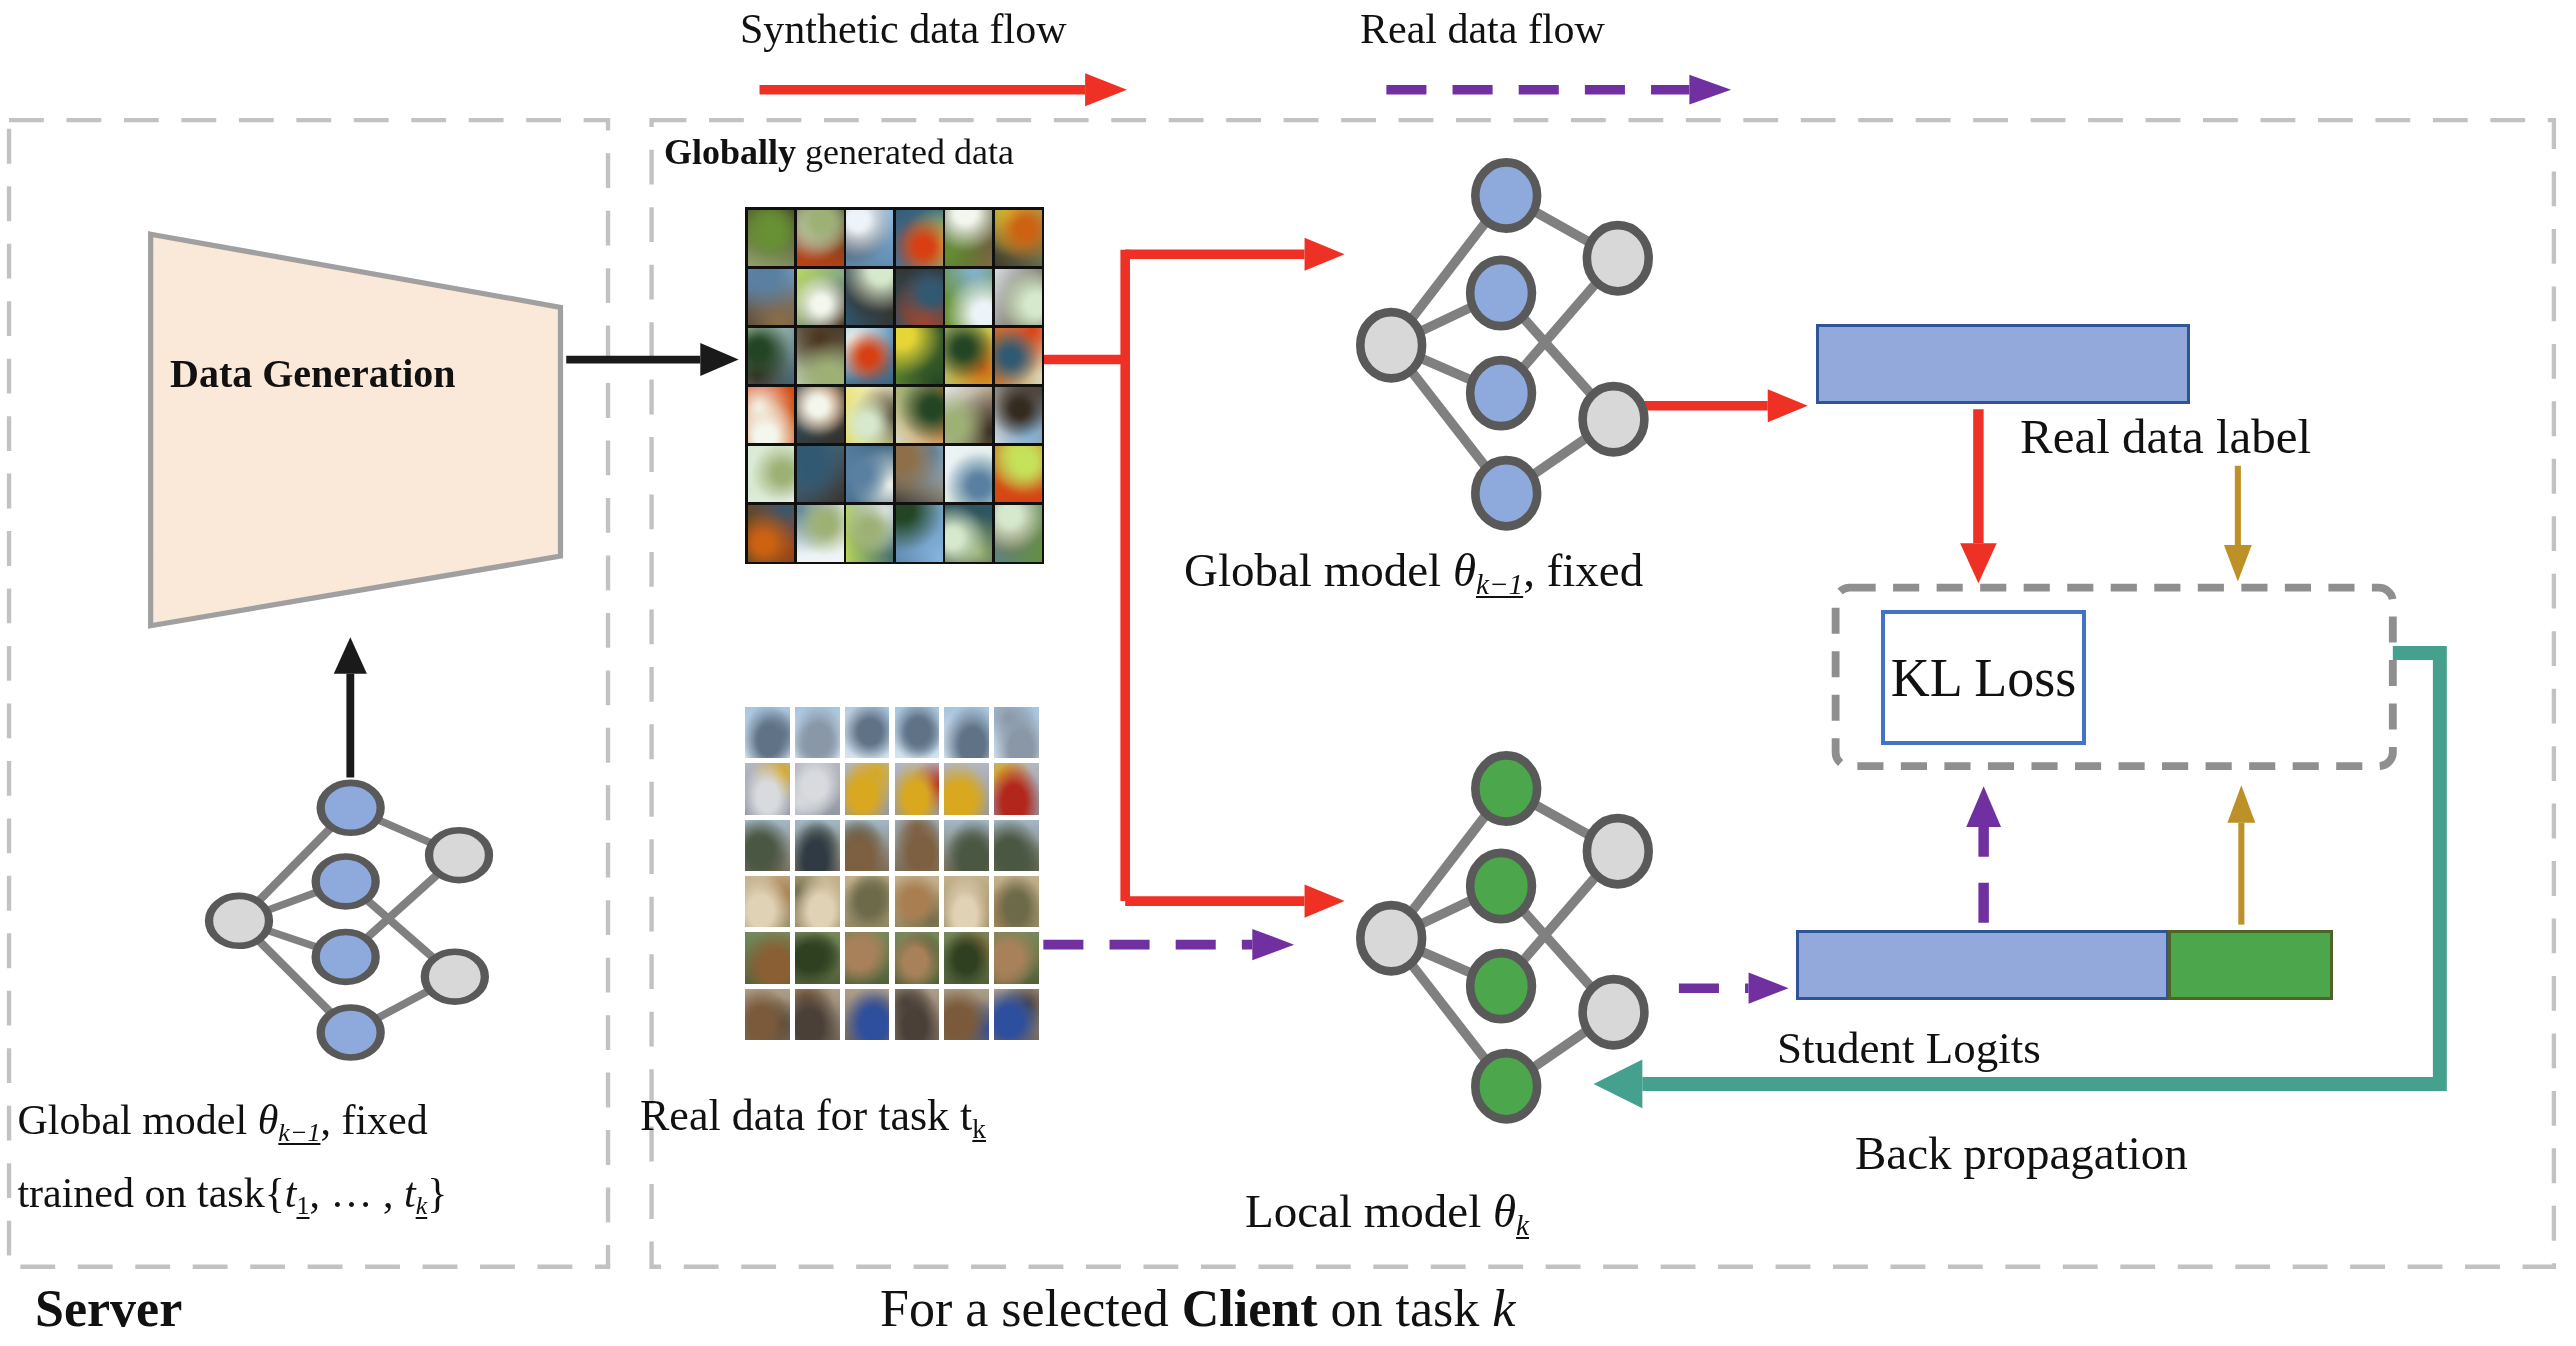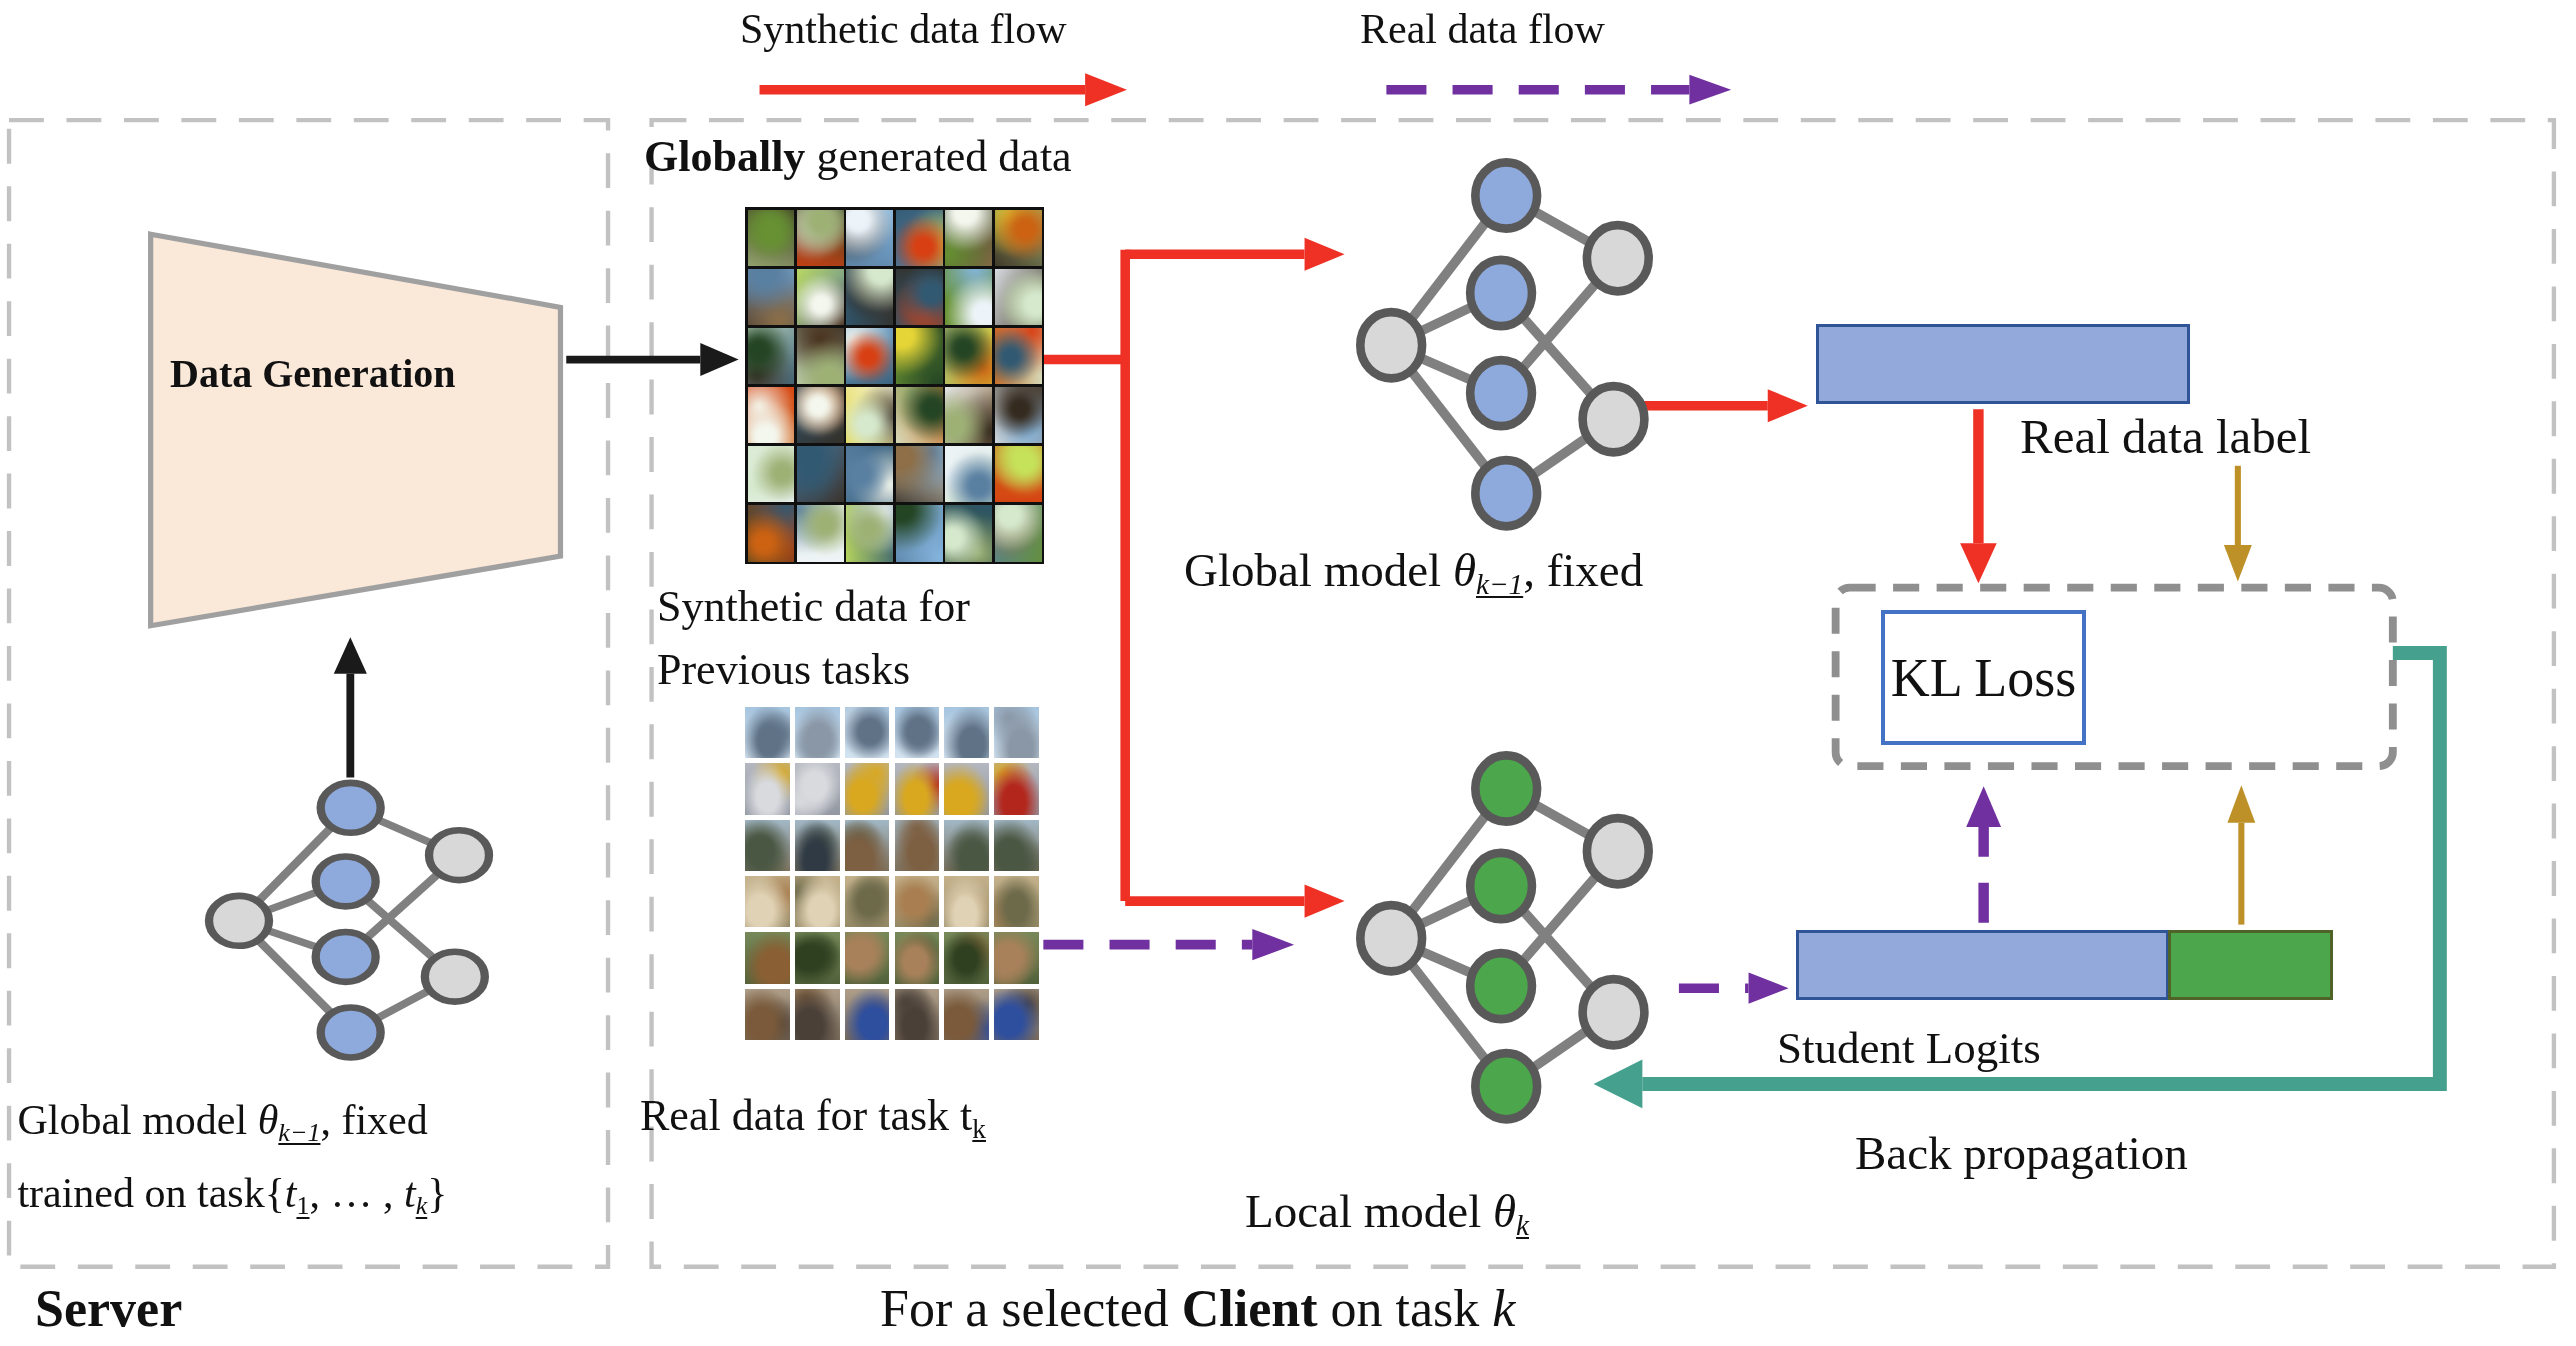--- a/index.html
+++ b/index.html
@@ -139,21 +139,21 @@
     </svg>
 
   <div class="lbl" style="left:17.4px;top:1090px;width:610px;font-size:42px;line-height:61px;z-index:3">
     <div><span>Global model </span><span style="font-style: italic;">θ</span><span class="sub" style="font-style: italic;">k−1</span><span>, fixed</span></div>
     <div><span>trained on task{</span><span style="font-style: italic;">t</span><span class="sub">1</span><span>, … , </span><span style="font-style: italic;">t</span><span class="sub" style="font-style: italic;">k</span><span>}</span></div>
   </div>
 
   <div class="lbl" style="left:740px;top:4.4px;width:409px;font-size:42px;z-index:3">Synthetic data flow</div>
   <div class="lbl" style="left:1360px;top:4.4px;width:401px;font-size:42px;z-index:3">Real data flow</div>
 
-  <div class="lbl" style="left:644px;top:131px;width:488px;font-size:44px;z-index:3"><span style="font-weight: bold;">Globally</span><span> generated data</span></div>
+  <div class="lbl" style="left:664px;top:131px;width:488px;font-size:36px;z-index:3"><span style="font-weight: bold;">Globally</span><span> generated data</span></div>
 
   <div class="imgrid synthetic" style="left:745px;top:207px;width:294px;height:352px">
       <div class="cell">
         <div class="blob" style="background: radial-gradient(circle at 51% 43%, rgb(106, 143, 60) 0%, rgb(106, 143, 60) 16%, transparent 55%), radial-gradient(circle at 47% 29%, rgb(106, 143, 60) 0%, transparent 58%), linear-gradient(199deg, rgb(51, 42, 32), rgb(159, 176, 124));"></div>
       </div>
       <div class="cell">
         <div class="blob" style="background: radial-gradient(circle at 51% 28%, rgb(159, 176, 124) 0%, rgb(159, 176, 124) 16%, transparent 55%), radial-gradient(circle at 39% 33%, rgb(238, 244, 248) 0%, transparent 58%), linear-gradient(192deg, rgb(39, 68, 39), rgb(200, 67, 28));"></div>
       </div>
       <div class="cell">
         <div class="blob" style="background: radial-gradient(circle at 31% 25%, rgb(238, 244, 248) 0%, rgb(238, 244, 248) 16%, transparent 55%), radial-gradient(circle at 22% 33%, rgb(51, 42, 32) 0%, transparent 58%), linear-gradient(197deg, rgb(138, 180, 216), rgb(93, 126, 156));"></div>
@@ -252,24 +252,20 @@
         <div class="blob" style="background: radial-gradient(circle at 21% 17%, rgb(39, 68, 39) 0%, rgb(39, 68, 39) 16%, transparent 55%), radial-gradient(circle at 85% 83%, rgb(138, 180, 216) 0%, transparent 58%), linear-gradient(174deg, rgb(138, 180, 216), rgb(93, 126, 156));"></div>
       </div>
       <div class="cell">
         <div class="blob" style="background: radial-gradient(circle at 24% 56%, rgb(216, 232, 208) 0%, rgb(216, 232, 208) 16%, transparent 55%), radial-gradient(circle at 67% 77%, rgb(159, 176, 124) 0%, transparent 58%), linear-gradient(25deg, rgb(39, 68, 39), rgb(53, 88, 110));"></div>
       </div>
       <div class="cell">
         <div class="blob" style="background: radial-gradient(circle at 36% 25%, rgb(216, 232, 208) 0%, rgb(216, 232, 208) 16%, transparent 55%), radial-gradient(circle at 32% 37%, rgb(138, 111, 77) 0%, transparent 58%), linear-gradient(285deg, rgb(106, 143, 60), rgb(93, 126, 156));"></div>
       </div>
     </div>
 
-  <div class="lbl" style="left:657px;top:575px;width:448px;font-size:44px;line-height:63px;z-index:3">
-    <div>Synthetic data for</div>
-    <div>Previous tasks</div>
-  </div>
 
   <div class="imgrid real" style="left:745px;top:707px;width:294px;height:333px">
       <div class="cell">
         <div class="blob" style="background: radial-gradient(at 53% 62%, rgb(95, 114, 134) 0%, rgb(95, 114, 134) 26%, transparent 62%), radial-gradient(circle at 74% 52%, rgb(95, 114, 134) 0%, transparent 45%), linear-gradient(rgb(159, 192, 220), rgb(220, 233, 244));"></div>
       </div>
       <div class="cell">
         <div class="blob" style="background: radial-gradient(at 53% 58%, rgb(138, 151, 166) 0%, rgb(138, 151, 166) 26%, transparent 62%), radial-gradient(circle at 48% 70%, rgb(95, 114, 134) 0%, transparent 45%), linear-gradient(rgb(159, 192, 220), rgb(220, 233, 244));"></div>
       </div>
       <div class="cell">
         <div class="blob" style="background: radial-gradient(at 55% 49%, rgb(95, 114, 134) 0%, rgb(95, 114, 134) 26%, transparent 62%), radial-gradient(circle at 27% 36%, rgb(200, 214, 228) 0%, transparent 45%), linear-gradient(rgb(159, 192, 220), rgb(220, 233, 244));"></div>

